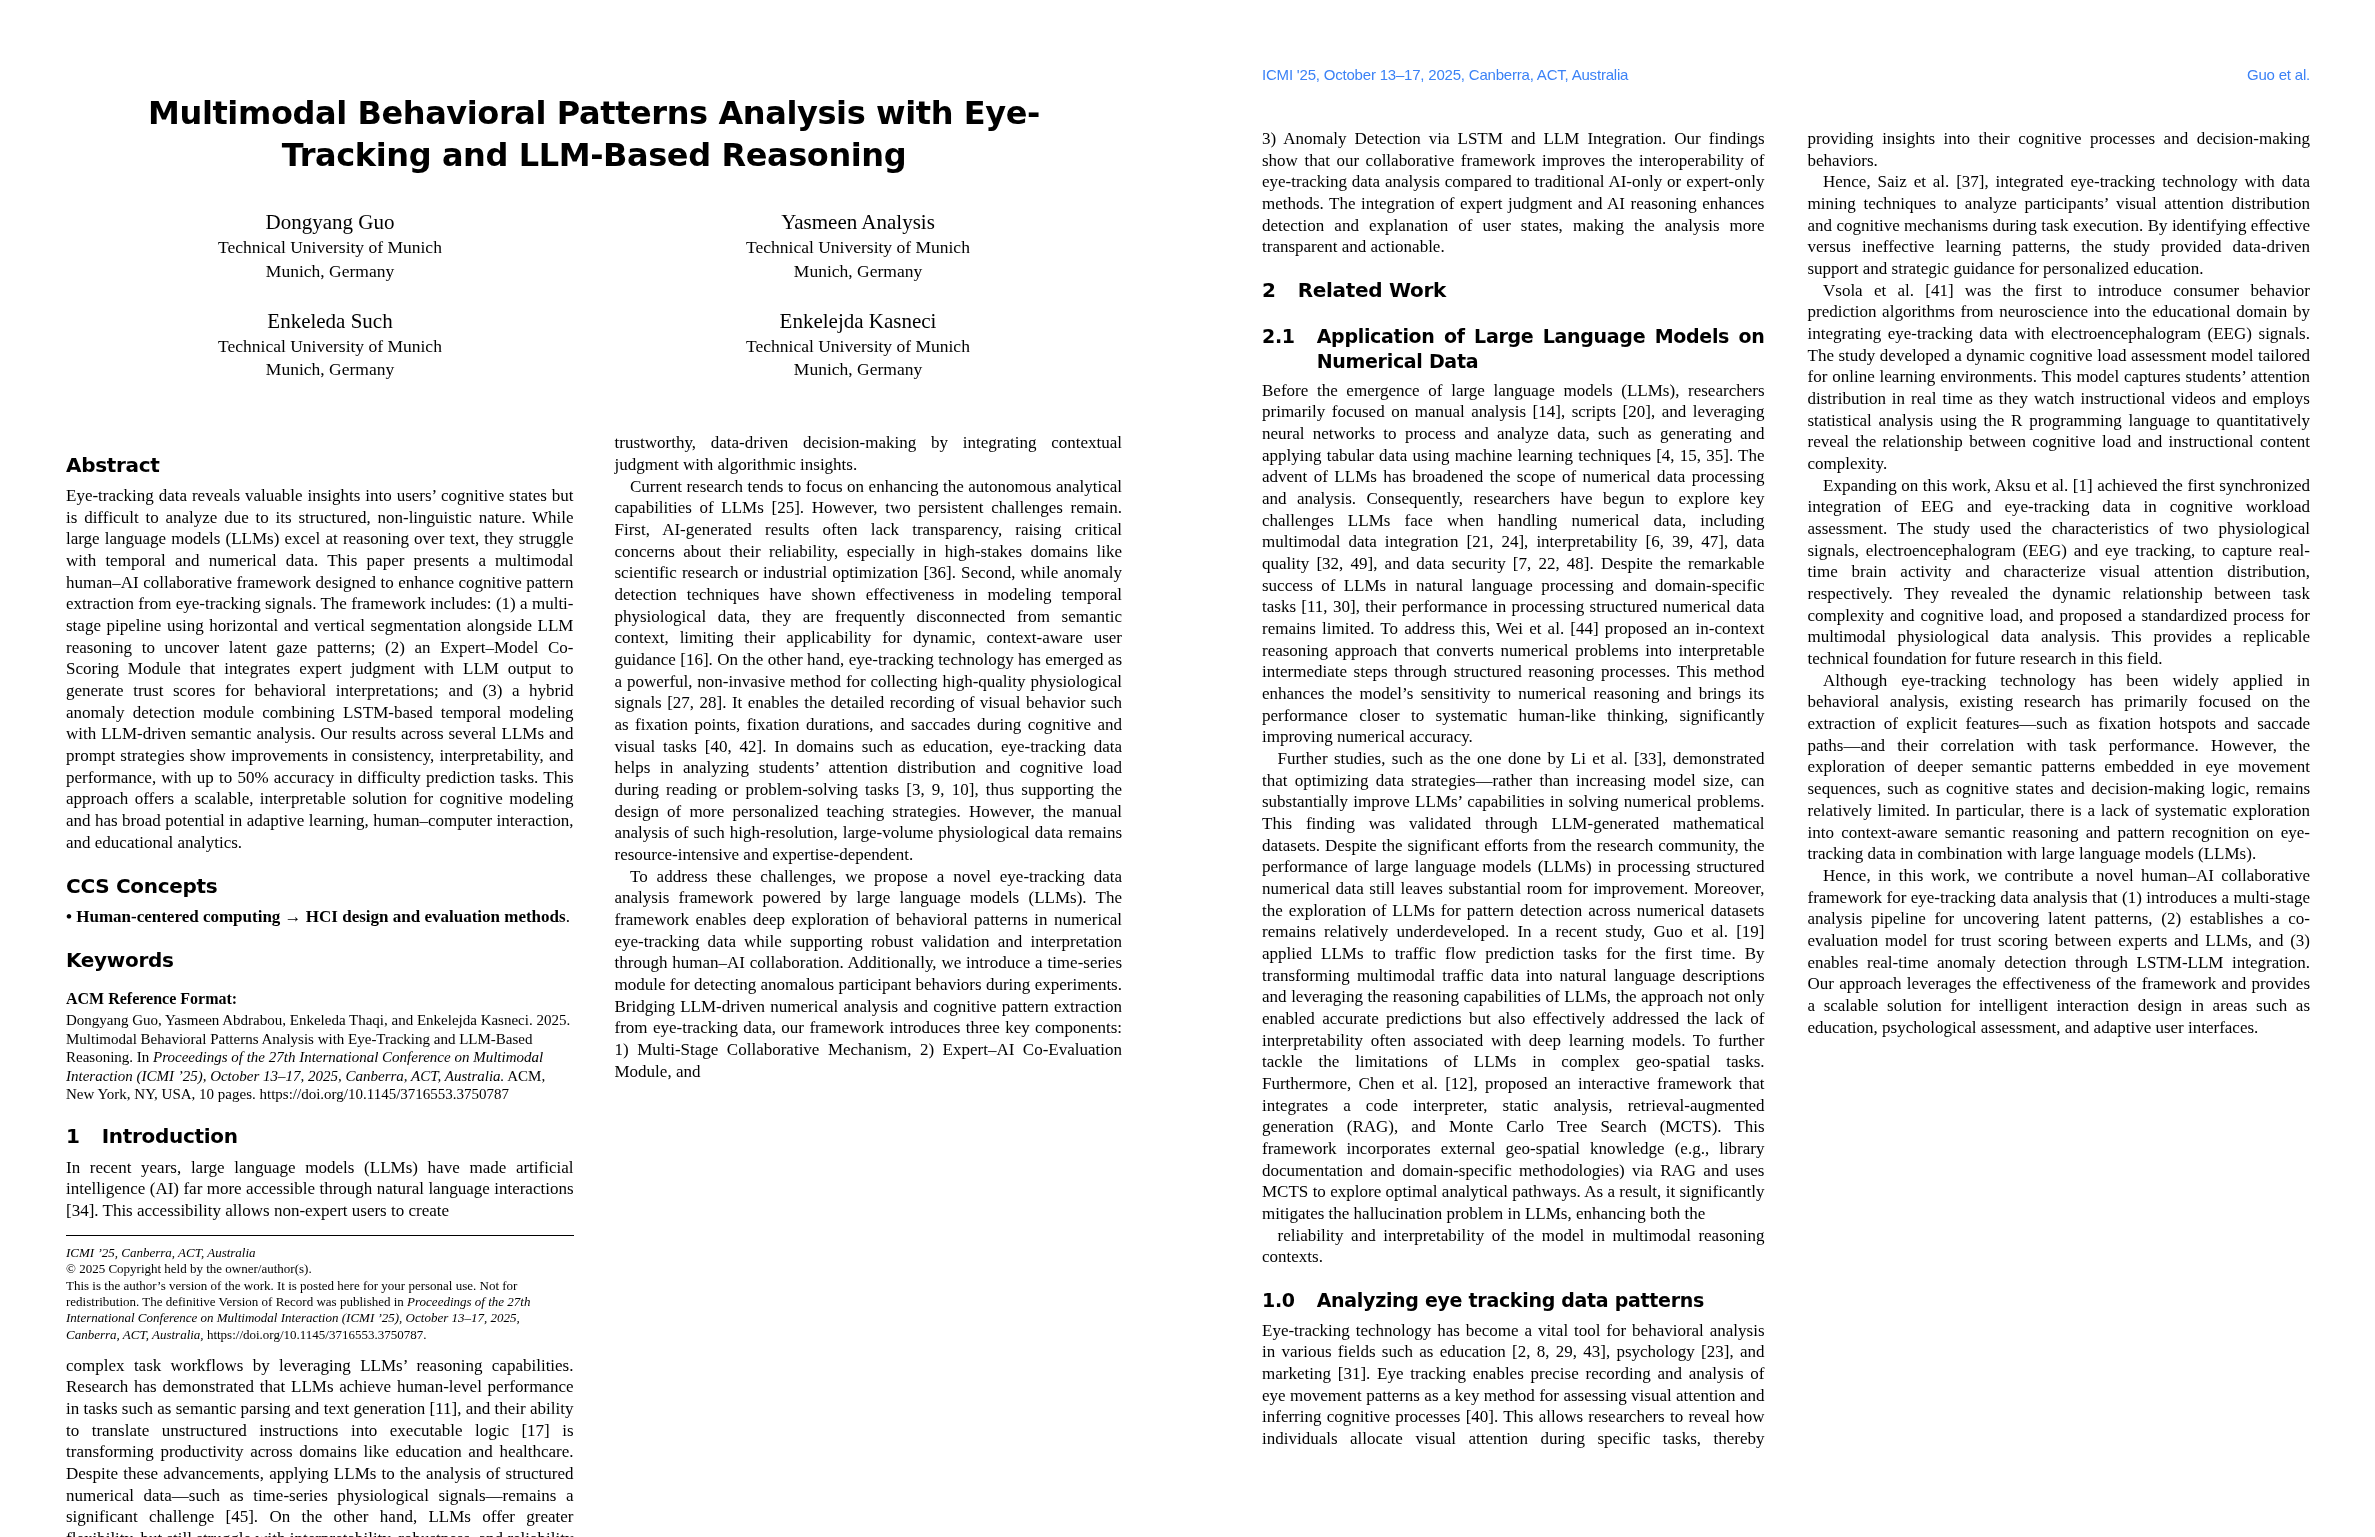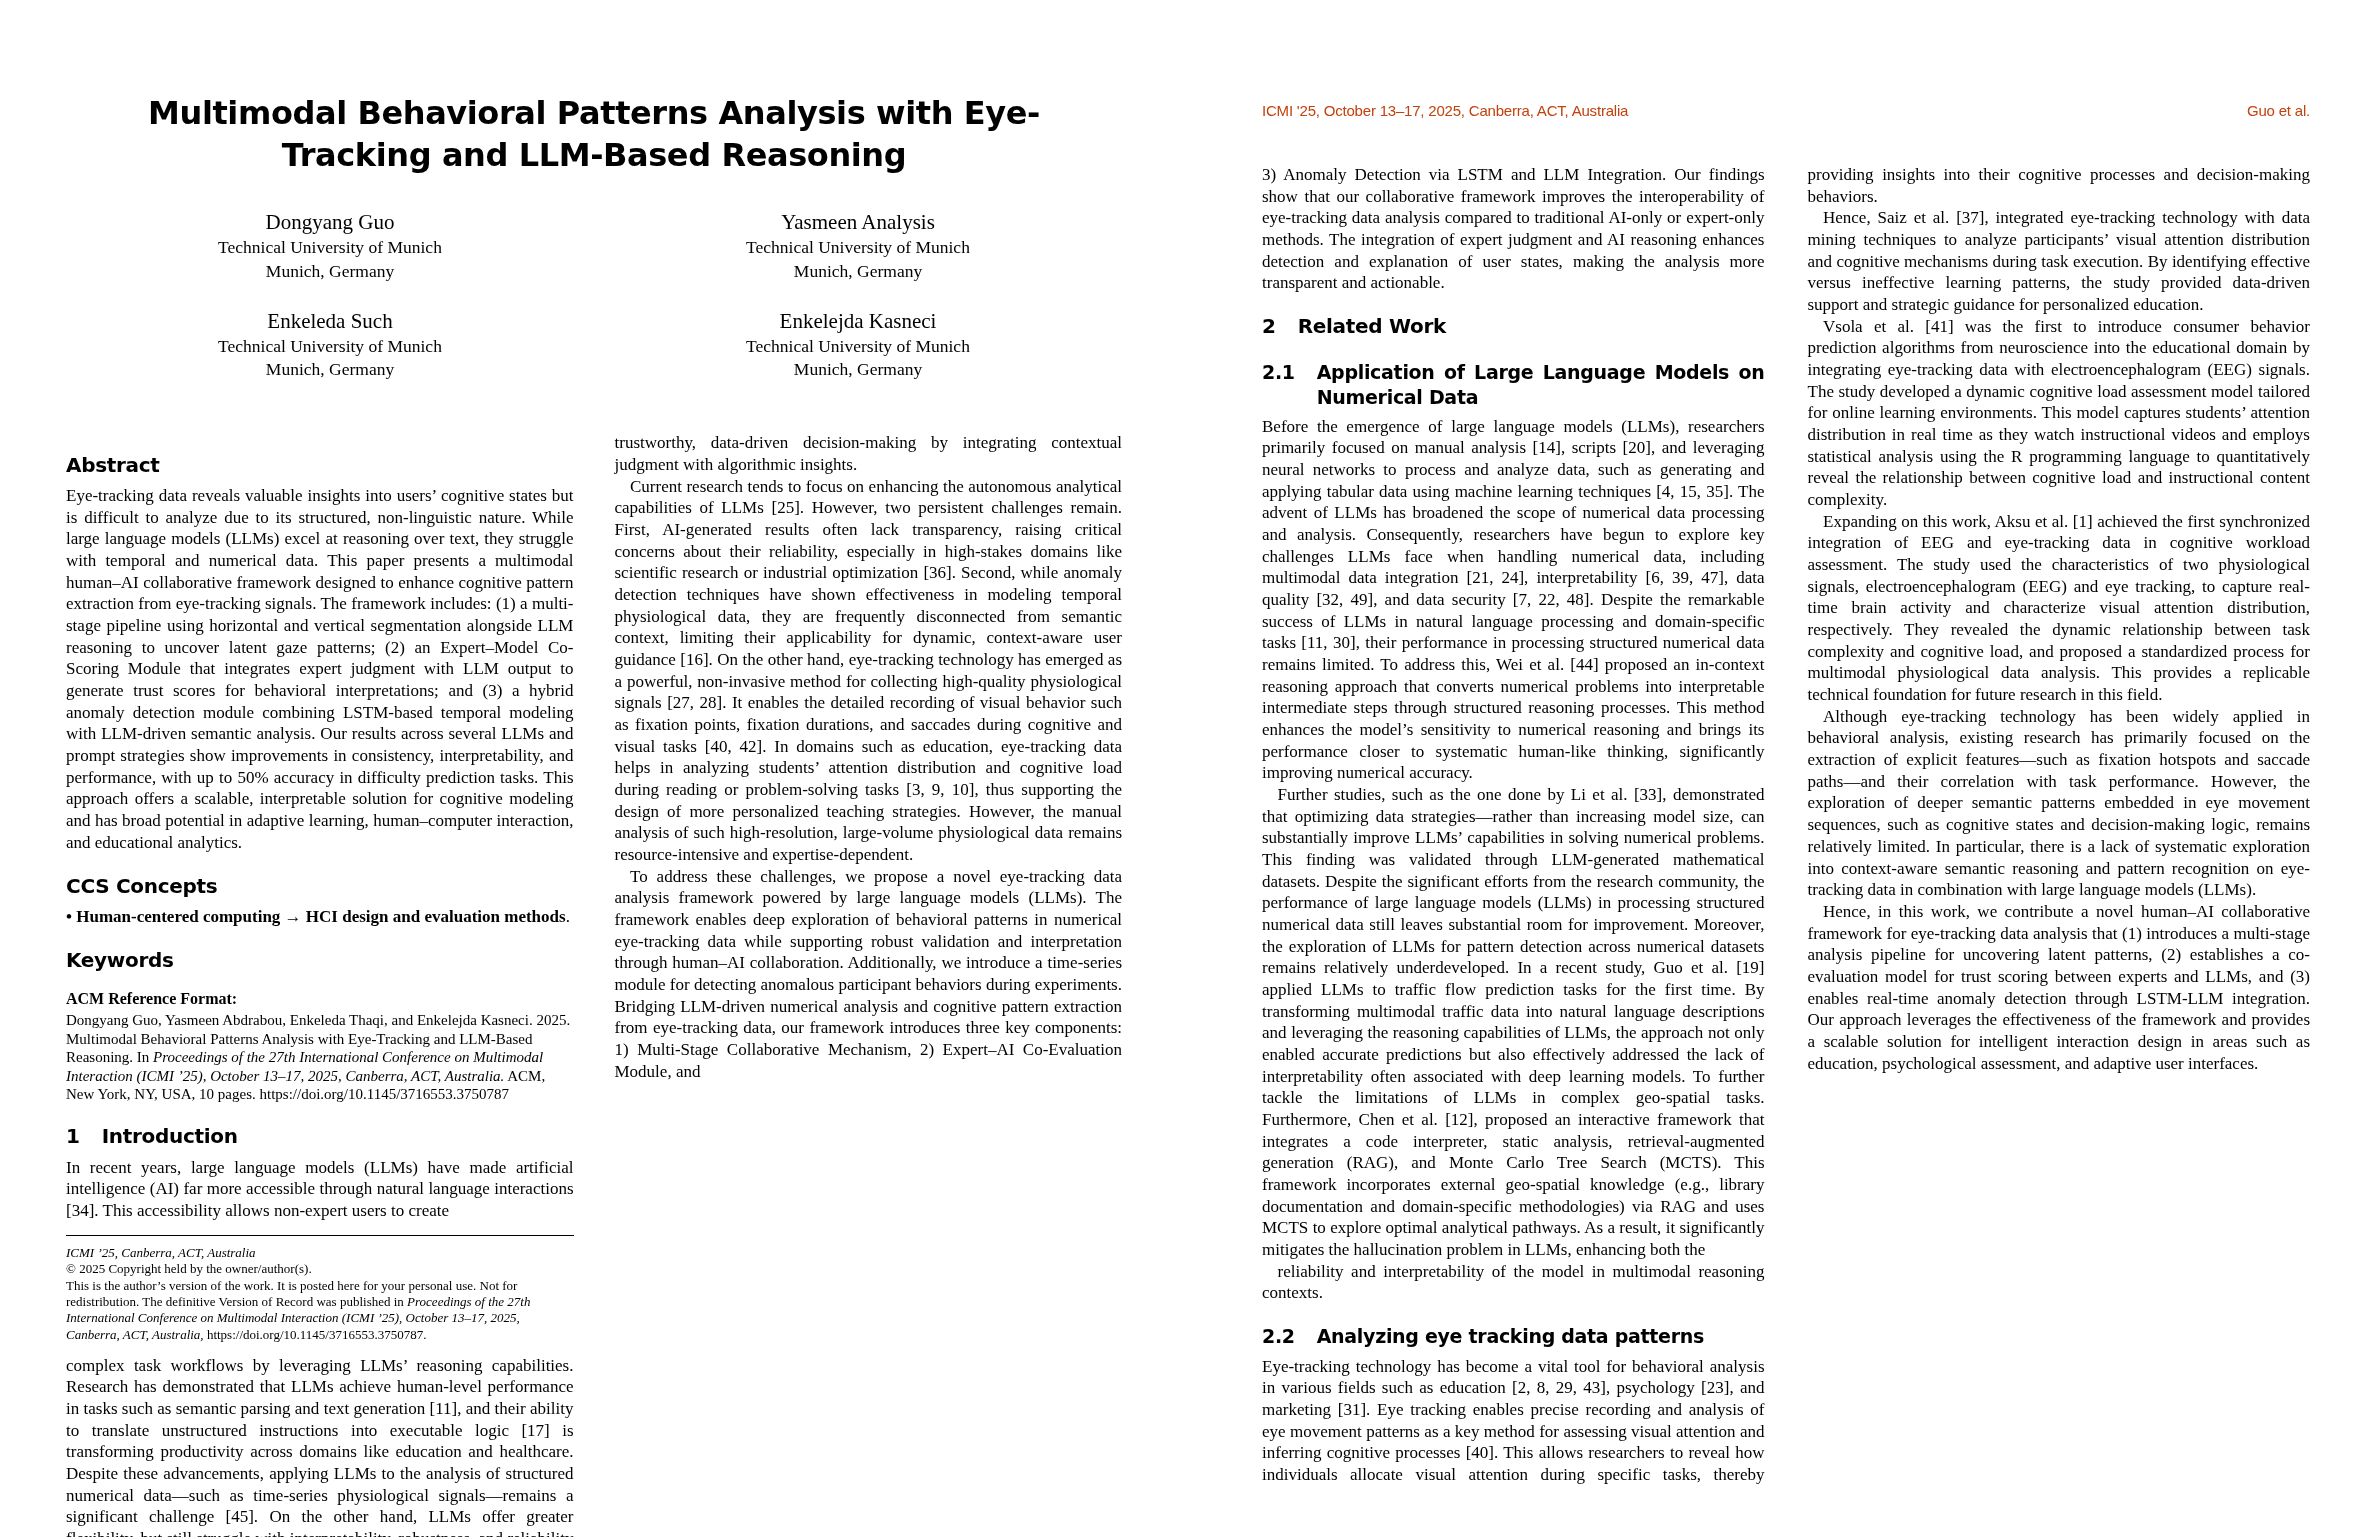--- a/index.html
+++ b/index.html
@@ -63,24 +63,23 @@
     height: 1397px;
   }
 
   
   .running-head {
     display: flex;
     justify-content: space-between;
     align-items: baseline;
     font-size: 15px;
     font-family: "Liberation Sans", "DejaVu Sans", sans-serif;
-    color: #c2410c;
+    color: #3b82f6;
     margin-bottom: 45px;
     letter-spacing: -0.2px;
-    margin-top: 36px;
   }
 
   
   .paper-title {
     font-family: "DejaVu Sans", "Liberation Sans", sans-serif;
     font-weight: bold;
     font-size: 32px;
     line-height: 1.30;
     text-align: center;
     letter-spacing: -0.4px;
@@ -279,21 +278,21 @@
         <h2 class="sec numbered subsec">
             <span class="num">2.1</span>
             <span class="sub-body">Application of Large Language Models on Numerical Data</span>
           </h2>
         <p class="body">Before the emergence of large language models (LLMs), researchers primarily focused on manual analysis [14], scripts [20], and leveraging neural networks to process and analyze data, such as generating and applying tabular data using machine learning techniques [4, 15, 35]. The advent of LLMs has broadened the scope of numerical data processing and analysis. Consequently, researchers have begun to explore key challenges LLMs face when handling numerical data, including multimodal data integration [21, 24], interpretability [6, 39, 47], data quality [32, 49], and data security [7, 22, 48]. Despite the remarkable success of LLMs in natural language processing and domain-specific tasks [11, 30], their performance in processing structured numerical data remains limited. To address this, Wei et al. [44] proposed an in-context reasoning approach that converts numerical problems into interpretable intermediate steps through structured reasoning processes. This method enhances the model’s sensitivity to numerical reasoning and brings its performance closer to systematic human-like thinking, significantly improving numerical accuracy.</p>
         <p class="body">Further studies, such as the one done by Li et al. [33], demonstrated that optimizing data strategies—rather than increasing model size, can substantially improve LLMs’ capabilities in solving numerical problems. This finding was validated through LLM-generated mathematical datasets. Despite the significant efforts from the research community, the performance of large language models (LLMs) in processing structured numerical data still leaves substantial room for improvement. Moreover, the exploration of LLMs for pattern detection across numerical datasets remains relatively underdeveloped. In a recent study, Guo et al. [19] applied LLMs to traffic flow prediction tasks for the first time. By transforming multimodal traffic data into natural language descriptions and leveraging the reasoning capabilities of LLMs, the approach not only enabled accurate predictions but also effectively addressed the lack of interpretability often associated with deep learning models. To further tackle the limitations of LLMs in complex geo-spatial tasks. Furthermore, Chen et al. [12], proposed an interactive framework that integrates a code interpreter, static analysis, retrieval-augmented generation (RAG), and Monte Carlo Tree Search (MCTS). This framework incorporates external geo-spatial knowledge (e.g., library documentation and domain-specific methodologies) via RAG and uses MCTS to explore optimal analytical pathways. As a result, it significantly mitigates the hallucination problem in LLMs, enhancing both the</p>
 
         <p class="body">reliability and interpretability of the model in multimodal reasoning contexts.</p>
 
         <h2 class="sec numbered subsec">
-            <span class="num">2.2</span>
+            <span class="num">1.0</span>
             <span class="sub-body">Analyzing eye tracking data patterns</span>
           </h2>
         <p class="body">Eye-tracking technology has become a vital tool for behavioral analysis in various fields such as education [2, 8, 29, 43], psychology [23], and marketing [31]. Eye tracking enables precise recording and analysis of eye movement patterns as a key method for assessing visual attention and inferring cognitive processes [40]. This allows researchers to reveal how individuals allocate visual attention during specific tasks, thereby providing insights into their cognitive processes and decision-making behaviors.</p>
         <p class="body">Hence, Saiz et al. [37], integrated eye-tracking technology with data mining techniques to analyze participants’ visual attention distribution and cognitive mechanisms during task execution. By identifying effective versus ineffective learning patterns, the study provided data-driven support and strategic guidance for personalized education.</p>
         <p class="body">Vsola et al. [41] was the first to introduce consumer behavior prediction algorithms from neuroscience into the educational domain by integrating eye-tracking data with electroencephalogram (EEG) signals. The study developed a dynamic cognitive load assessment model tailored for online learning environments. This model captures students’ attention distribution in real time as they watch instructional videos and employs statistical analysis using the R programming language to quantitatively reveal the relationship between cognitive load and instructional content complexity.</p>
         <p class="body">Expanding on this work, Aksu et al. [1] achieved the first synchronized integration of EEG and eye-tracking data in cognitive workload assessment. The study used the characteristics of two physiological signals, electroencephalogram (EEG) and eye tracking, to capture real-time brain activity and characterize visual attention distribution, respectively. They revealed the dynamic relationship between task complexity and cognitive load, and proposed a standardized process for multimodal physiological data analysis. This provides a replicable technical foundation for future research in this field.</p>
         <p class="body">Although eye-tracking technology has been widely applied in behavioral analysis, existing research has primarily focused on the extraction of explicit features—such as fixation hotspots and saccade paths—and their correlation with task performance. However, the exploration of deeper semantic patterns embedded in eye movement sequences, such as cognitive states and decision-making logic, remains relatively limited. In particular, there is a lack of systematic exploration into context-aware semantic reasoning and pattern recognition on eye-tracking data in combination with large language models (LLMs).</p>
         <p class="body">Hence, in this work, we contribute a novel human–AI collaborative framework for eye-tracking data analysis that (1) introduces a multi-stage analysis pipeline for uncovering latent patterns, (2) establishes a co-evaluation model for trust scoring between experts and LLMs, and (3) enables real-time anomaly detection through LSTM-LLM integration. Our approach leverages the effectiveness of the framework and provides a scalable solution for intelligent interaction design in areas such as education, psychological assessment, and adaptive user interfaces.</p>
 
       </div>

